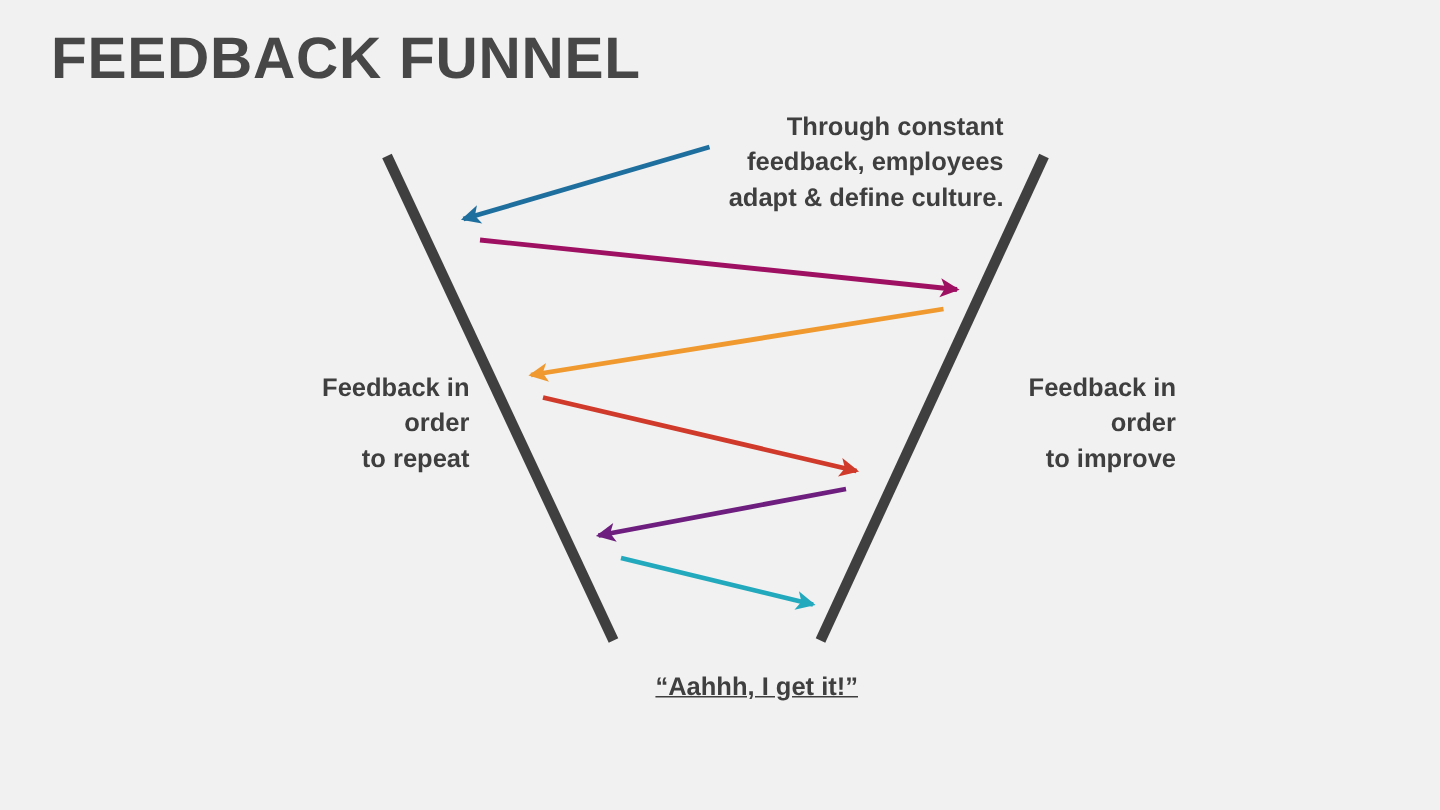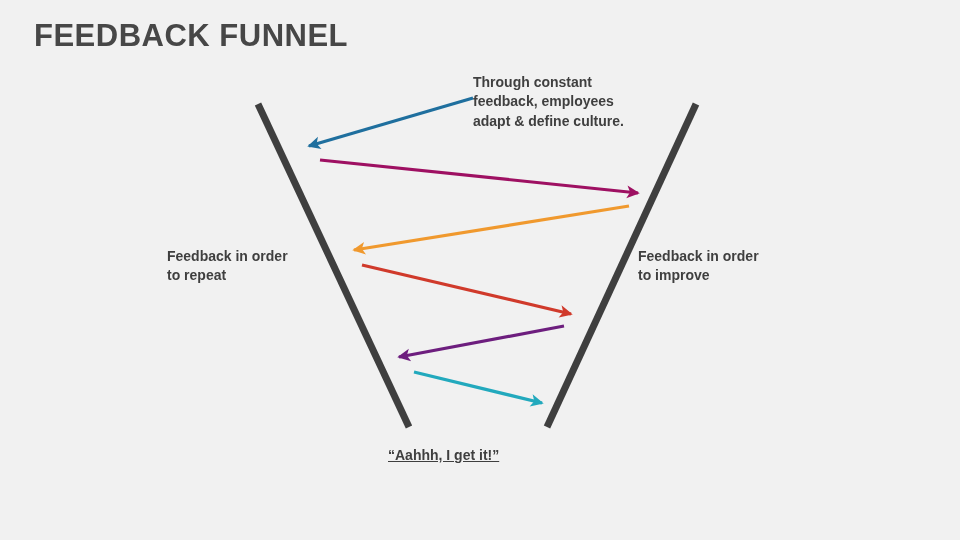--- a/index.html
+++ b/index.html
@@ -17,41 +17,41 @@
   #slide {
     position: relative;
     width: 960px;
     height: 540px;
     background: #f1f1f1;
   }
   #slide-title {
     position: absolute;
     left: 34px;
     top: 18px;
-    font-size: 31px;
+    font-size: 39px;
     font-weight: bold;
     letter-spacing: 0.5px;
     color: #474747;
     font-family: "Liberation Sans", sans-serif;
     white-space: pre;
   }
   .funnel-svg {
     position: absolute;
     left: 0;
     top: 0;
     width: 960px;
     height: 540px;
   }
   .diagram-label {
     position: absolute;
     color: #3f3f3f;
-    font-size: 14px;
+    font-size: 17px;
     font-weight: bold;
     line-height: 1.38;
-    text-align: left;
+    text-align: right;
     font-family: "Liberation Sans", sans-serif;
     white-space: pre-line;
   }
   #label-top {
     left: 473px;
     top: 73px;
     width: 196px;
   }
   #label-left {
     left: 167px;

